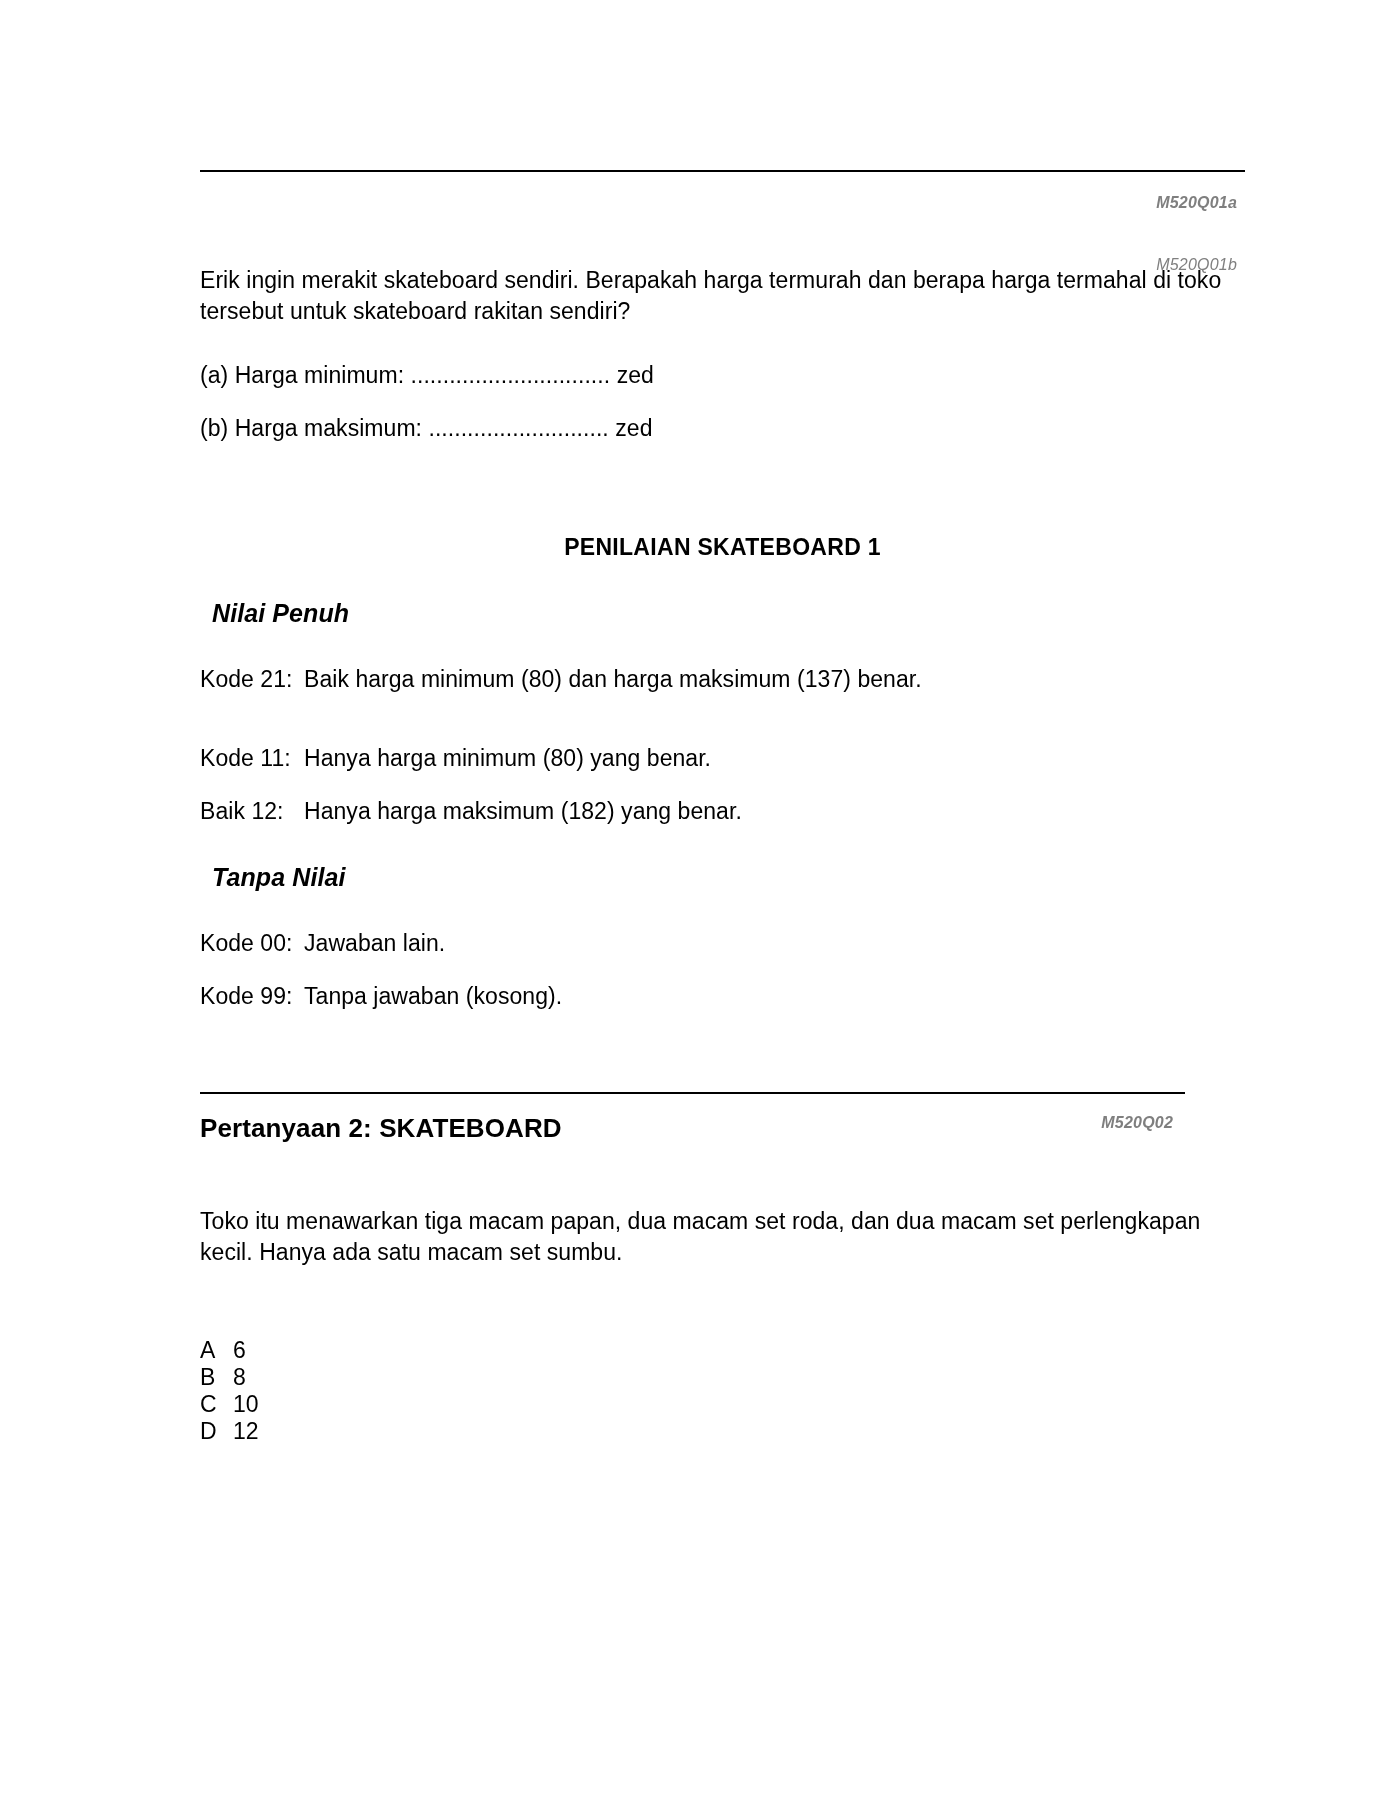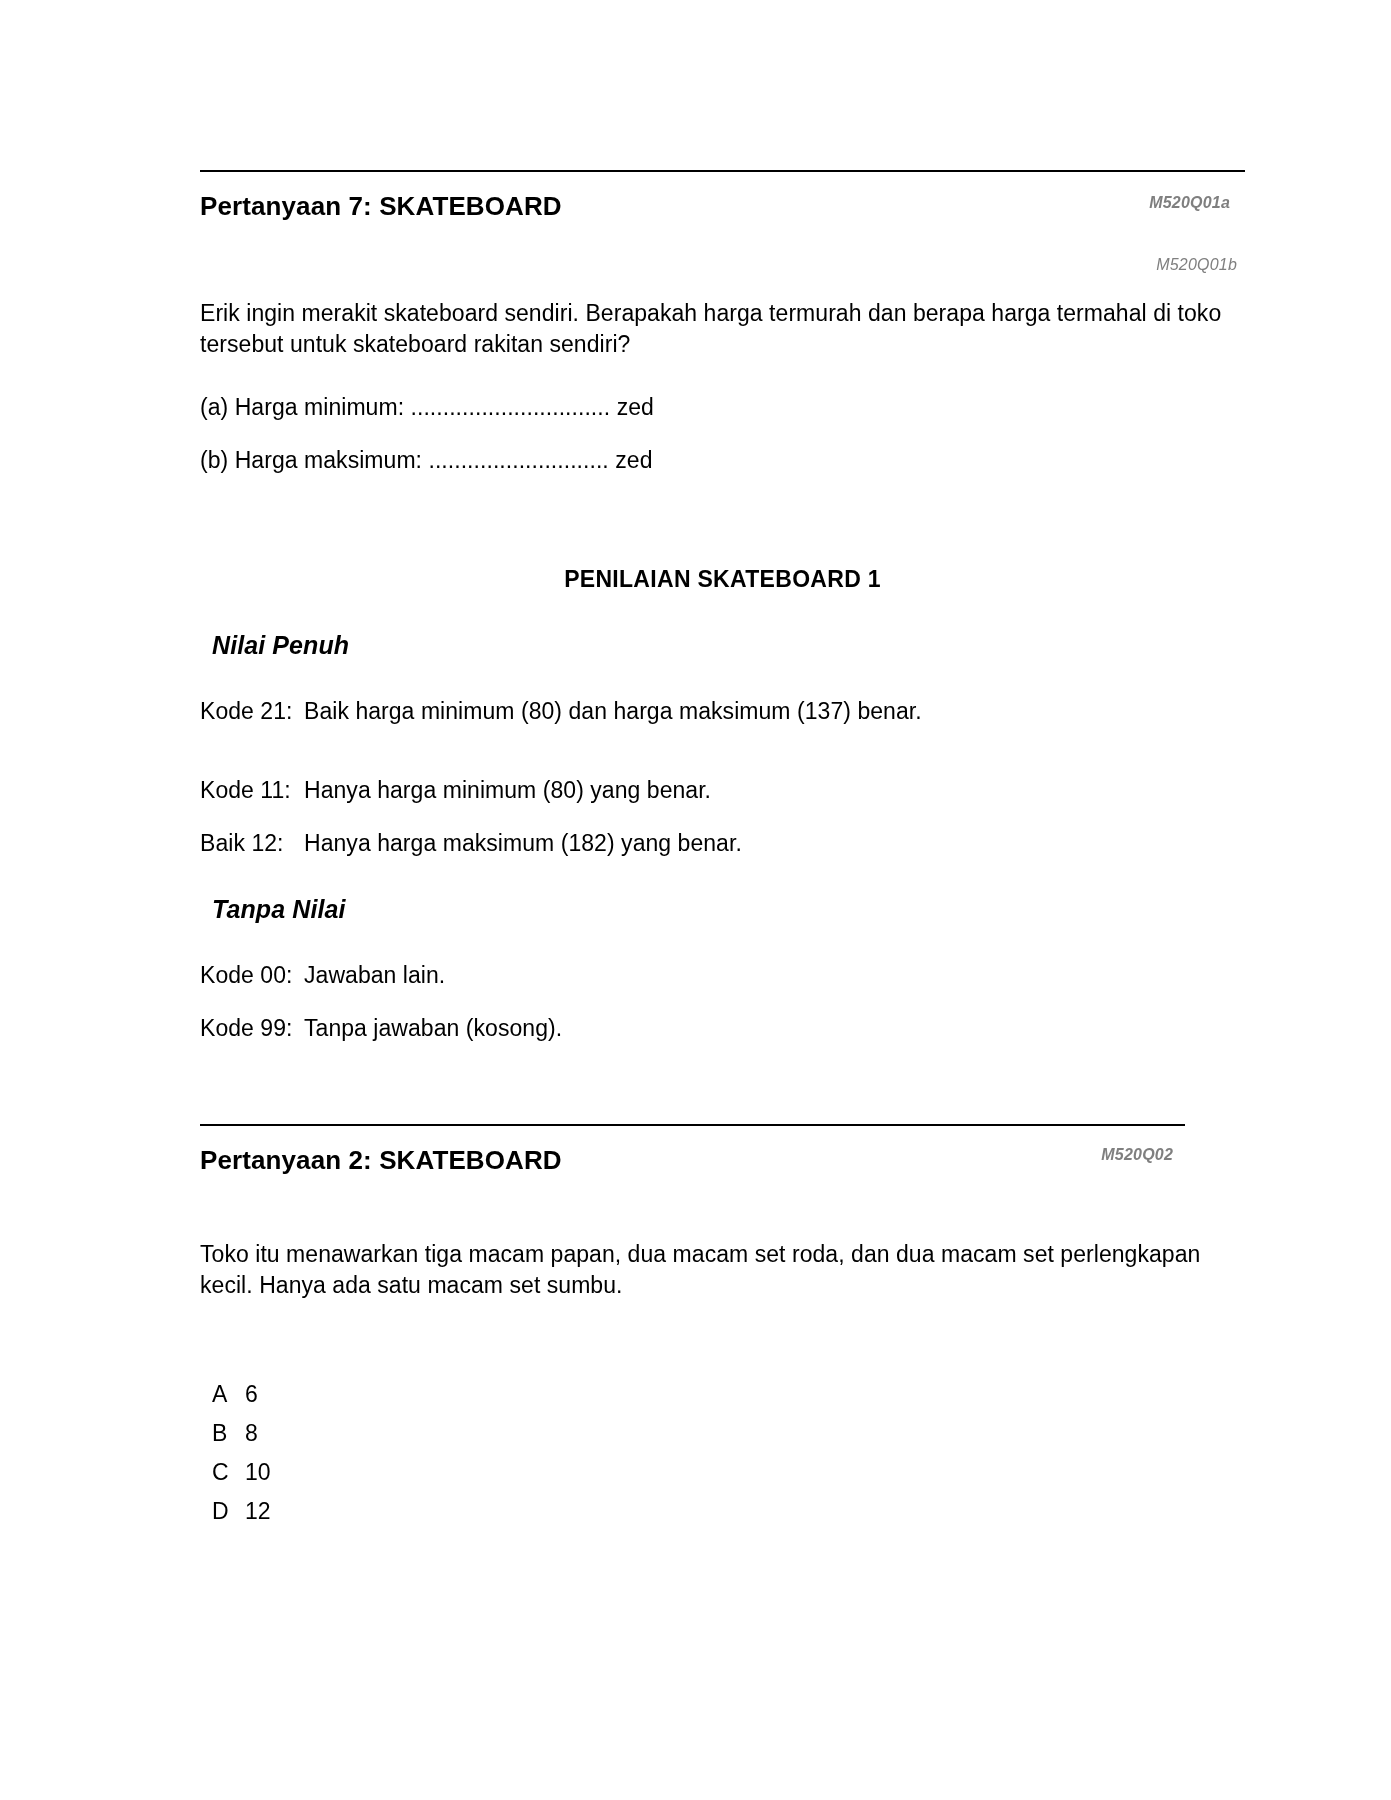--- a/index.html
+++ b/index.html
@@ -45,21 +45,21 @@
   }
   .q-title {
     font-size: 26px;
     font-weight: bold;
     letter-spacing: 0.1px;
     line-height: 1.25;
     display: inline-block;
   }
   .q-code {
     position: absolute;
-    right: 15px;
+    right: 8px;
     top: 4px;
     font-size: 16px;
     font-style: italic;
     font-weight: bold;
     color: #7f7f7f;
     letter-spacing: 0.2px;
     white-space: nowrap;
     text-align: center;
   }
   .q-code-2 {
@@ -127,39 +127,38 @@
   }
 
   .options {
     margin: 0;
     padding: 0;
     list-style: none;
   }
   .options li {
     font-size: 23px;
     line-height: 1.18;
-    margin: 12px;
+    margin: 0;
     letter-spacing: 0.05px;
   }
   .opt-letter {
     display: inline-block;
     width: 33px;
   }
 </style>
 </head>
 <body>
 
 <div class="page">
   <div class="content">
 
     <div style="height:170px"></div>
     <hr class="hr">
 
     <div class="q-head">
-      <span class="q-title">Pertanyaan 7: SKATEBOARD</span>
       <span class="q-code">M520Q01a</span>
       <span class="q-code-2">M520Q01b</span>
     </div>
 
     <div style="height:75px"></div>
 
     <p class="body">Erik ingin merakit skateboard sendiri. Berapakah harga termurah dan berapa harga termahal di toko tersebut untuk skateboard rakitan sendiri?</p>
 
     <div class="gap-md"></div>
 

